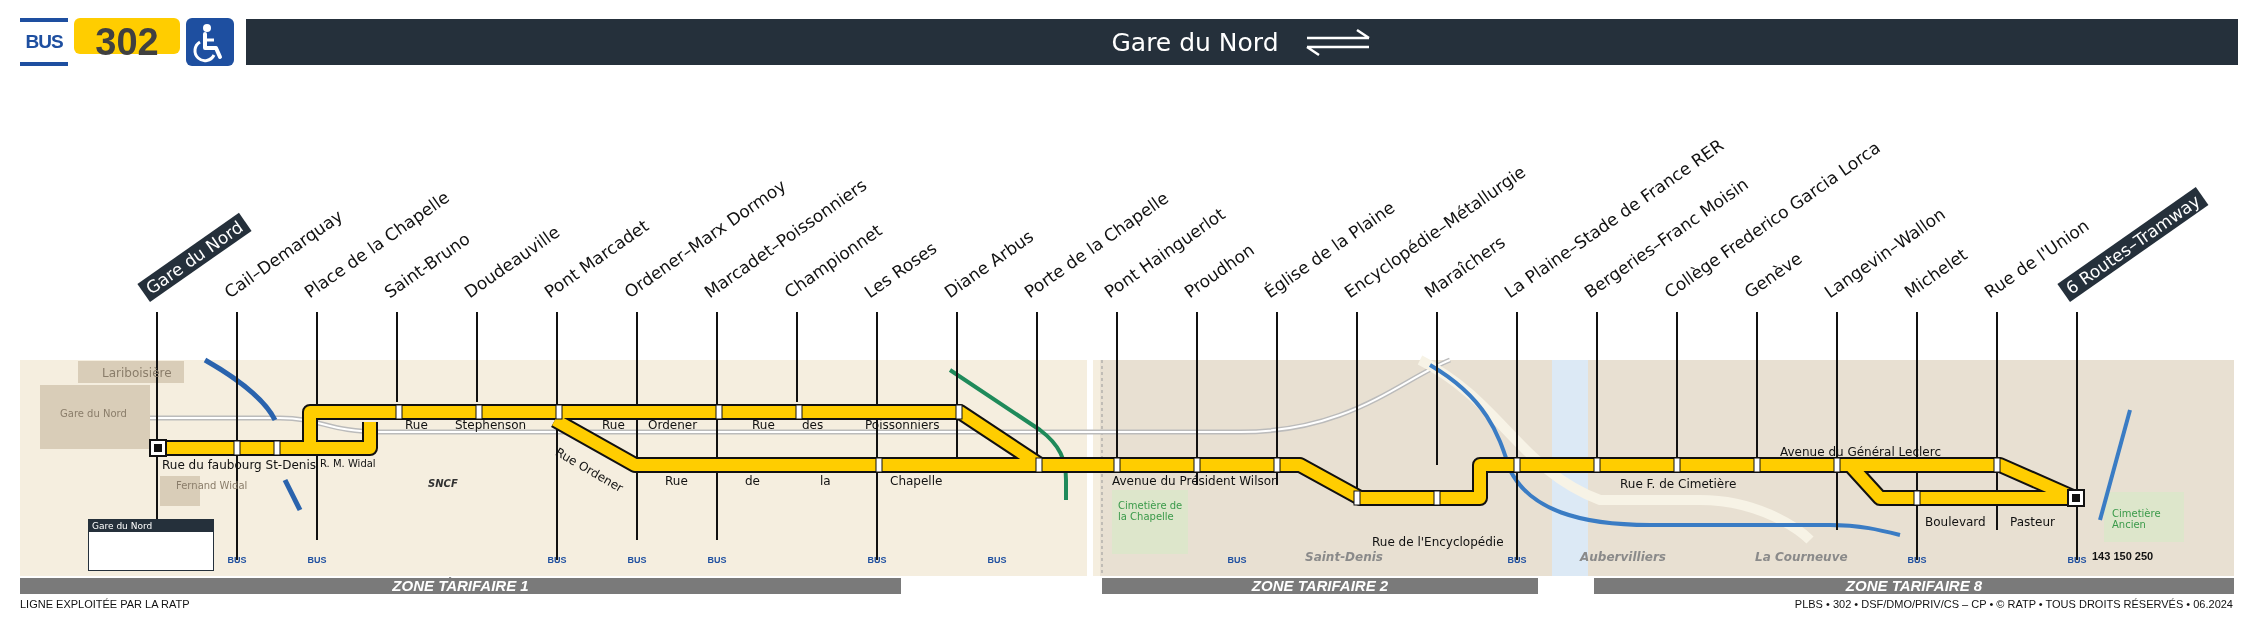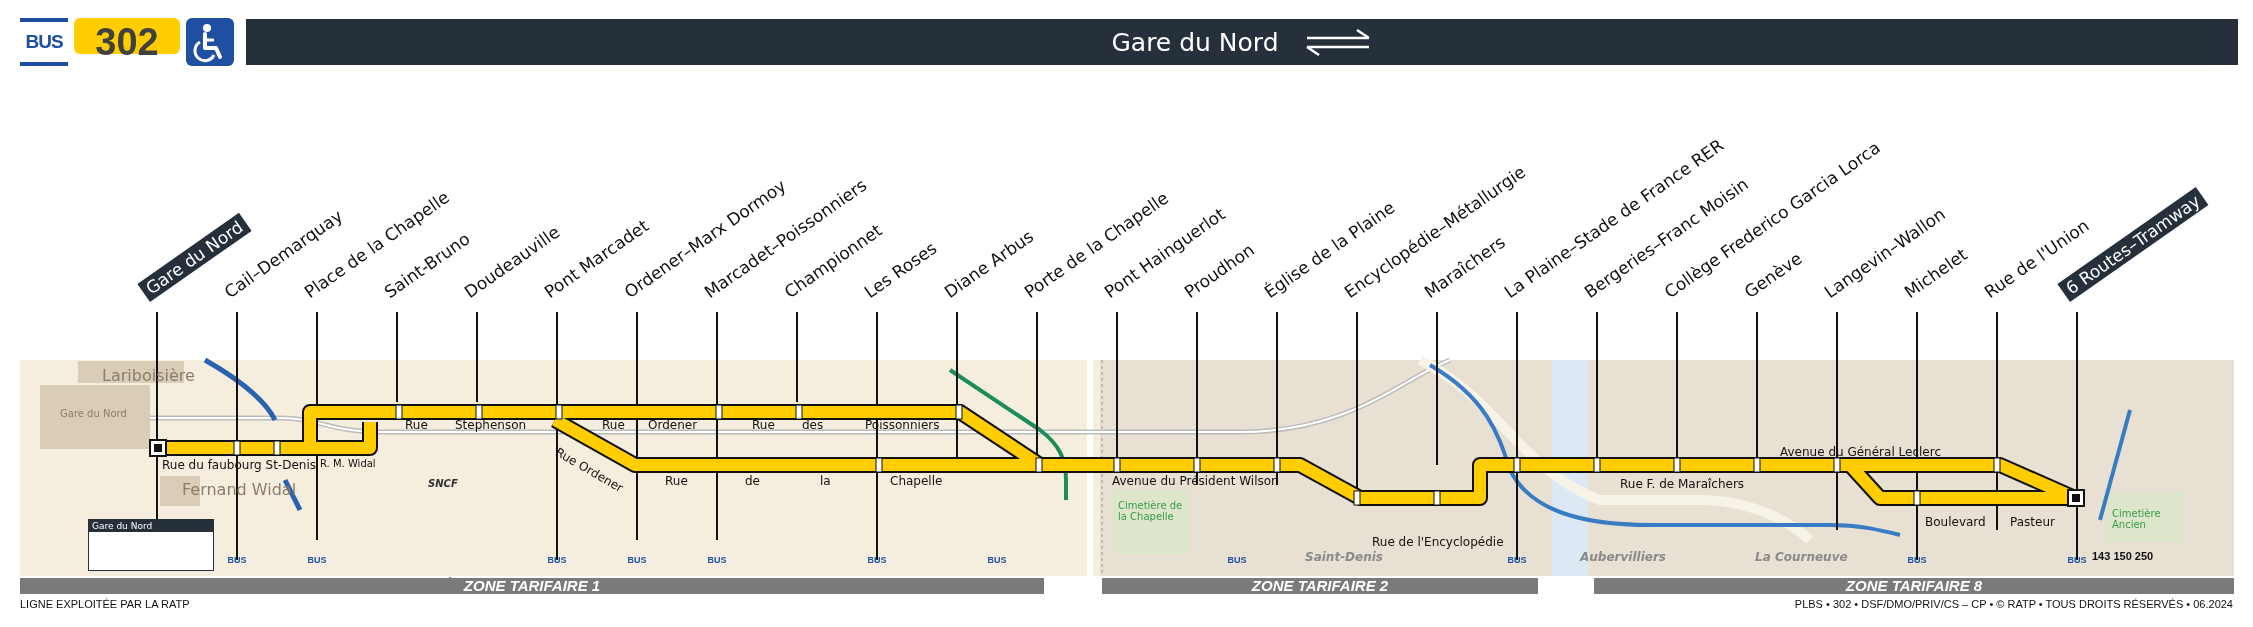--- a/index.html
+++ b/index.html
@@ -195,40 +195,40 @@
 <div class="street" style="left:752px;top:418px">Rue</div>
 <div class="street" style="left:802px;top:418px">des</div>
 <div class="street" style="left:865px;top:418px">Poissonniers</div>
 <div class="street" style="left:560px;top:445px;transform:rotate(30deg);transform-origin:0 0">Rue Ordener</div>
 <div class="street" style="left:665px;top:474px">Rue</div>
 <div class="street" style="left:745px;top:474px">de</div>
 <div class="street" style="left:820px;top:474px">la</div>
 <div class="street" style="left:890px;top:474px">Chapelle</div>
 <div class="street" style="left:1112px;top:474px">Avenue du Président Wilson</div>
 <div class="street" style="left:1372px;top:535px">Rue de l'Encyclopédie</div>
-<div class="street" style="left:1620px;top:477px">Rue F. de Maraîchers</div>
+<div class="street" style="left:1620px;top:477px">Rue F. de Cimetière</div>
 <div class="street" style="left:1780px;top:445px">Avenue du Général Leclerc</div>
 <div class="street" style="left:1925px;top:515px">Boulevard</div>
 <div class="street" style="left:2010px;top:515px">Pasteur</div>
 
-<div class="street" style="left:102px;top:366px;font-size:16px;color:#8a7d6a">Lariboisière</div>
+<div class="street" style="left:102px;top:366px;font-size:12px;color:#8a7d6a">Lariboisière</div>
 <div class="street" style="left:60px;top:408px;font-size:10px;color:#8a7d6a">Gare du Nord</div>
-<div class="street" style="left:182px;top:480px;font-size:16px;color:#8a7d6a">Fernand Widal</div>
+<div class="street" style="left:176px;top:480px;font-size:10px;color:#8a7d6a">Fernand Widal</div>
 <div class="city" style="left:428px;top:478px;font-size:10px;color:#333">SNCF</div>
 <div class="city" style="left:425px;top:576px">Paris</div>
 <div class="city" style="left:1305px;top:550px">Saint-Denis</div>
 <div class="city" style="left:1580px;top:550px">Aubervilliers</div>
 <div class="city" style="left:1755px;top:550px">La Courneuve</div>
 <div class="street" style="left:1118px;top:500px;font-size:10px;color:#3a9a4a;width:70px;white-space:normal">Cimetière de la Chapelle</div>
 <div class="street" style="left:2112px;top:508px;font-size:10px;color:#3a9a4a;width:60px;white-space:normal">Cimetière Ancien</div>
 
 <div style="position:absolute;left:88px;top:519px;width:124px;height:50px;border:1px solid #25303b;background:#fff">
   <div style="background:#25303b;color:#fff;font:9px 'DejaVu Sans',sans-serif;padding:1px 3px">Gare du Nord</div>
 </div>
 
 <div style="position:absolute;left:2092px;top:550px;font:bold 11px 'Liberation Sans',sans-serif;color:#111">143 150 250</div>
 
-<div class="zone" style="left:20px;width:1024px">ZONE TARIFAIRE 1</div>
+<div class="zone" style="left:20px;width:881px">ZONE TARIFAIRE 1</div>
 <div class="zone" style="left:1102px;width:436px">ZONE TARIFAIRE 2</div>
 <div class="zone" style="left:1594px;width:640px">ZONE TARIFAIRE 8</div>
 
 <div class="foot-l">LIGNE EXPLOITÉE PAR LA RATP</div>
 <div class="foot-r">PLBS • 302 • DSF/DMO/PRIV/CS – CP • © RATP • TOUS DROITS RÉSERVÉS • 06.2024</div>
 
 </body></html>

